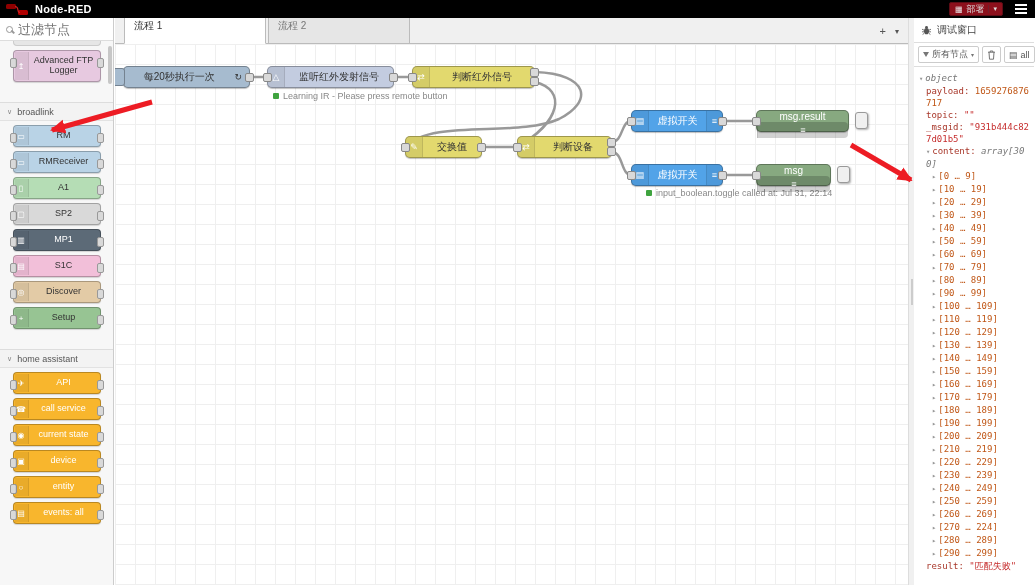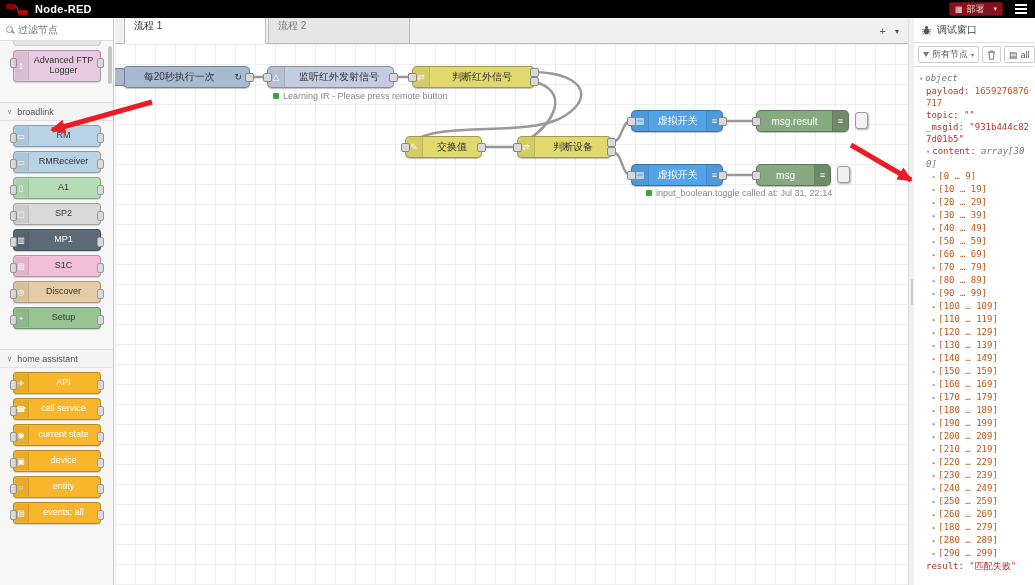--- a/index.html
+++ b/index.html
@@ -15,21 +15,21 @@
   .deploy-btn .dicon{font-size:8px;color:#eee;}
   .deploy-caret{border-left:1px solid #70202c;padding-left:4px;font-size:7px;color:#ddd;}
   .menu-btn{display:flex;flex-direction:column;gap:2px;cursor:pointer;padding:2px;}
   .menu-btn i{display:block;width:12px;height:2px;background:#fff;}
 
   
   .palette{position:absolute;top:18px;left:0;bottom:0;width:114px;background:#f7f7f7;border-right:1px solid #ccc;z-index:5;}
   .search{height:23px;background:#fff;border-bottom:1px solid #ddd;display:flex;align-items:center;padding:0 6px;gap:5px;}
   .mag{width:7px;height:7px;border:1.5px solid #999;border-radius:50%;position:relative;flex:0 0 auto;}
   .mag::after{content:"";position:absolute;width:4px;height:1.5px;background:#999;transform:rotate(45deg);right:-3px;bottom:-1px;}
-  .search input{border:none;outline:none;width:78px;font-size:10px;color:#333;background:transparent;}
+  .search input{border:none;outline:none;width:78px;font-size:13px;color:#333;background:transparent;}
   .p-scroll{position:relative;height:calc(100% - 23px);overflow:hidden;}
   .p-sliver{width:88px;height:5px;margin:0 auto;border:1px solid #ccc;border-top:none;border-radius:0 0 4px 4px;background:#e6e6e6;}
   .p-node{position:relative;width:88px;height:22px;margin:4px auto;border:1px solid rgba(0,0,0,.25);border-radius:4px;display:flex;align-items:center;font-size:9px;color:#333;box-shadow:0 1px 1px rgba(0,0,0,.15);cursor:grab;background:#ddd;}
   .p-node.tall{height:32px;}
   .p-node::before,.p-node::after{content:"";position:absolute;top:7px;width:5px;height:8px;background:#d9d9d9;border:1px solid #999;border-radius:2px;}
   .p-node::before{left:-4px;}
   .p-node::after{right:-4px;}
   .p-ic{position:absolute;left:1px;top:1px;bottom:1px;width:14px;display:flex;align-items:center;justify-content:center;color:#fff;font-size:8px;border-right:1px solid rgba(0,0,0,.08);background:rgba(0,0,0,.06);}
   .p-label{width:100%;padding-left:14px;text-align:center;line-height:1.1;}
   .cat{height:19px;background:#f3f3f3;border-top:1px solid #ddd;border-bottom:1px solid #e2e2e2;display:flex;align-items:center;gap:5px;padding:0 7px;font-size:9px;color:#555;cursor:pointer;margin-top:20px;}
@@ -70,21 +70,21 @@
   .port{position:absolute;width:9px;height:9px;background:#d9d9d9;border:1px solid #888;border-radius:2px;cursor:crosshair;}
   .port.in{left:-5px;top:6px;}
   .port.out{right:-5px;top:6px;}
   .port.out1{right:-5px;top:1px;}
   .port.out2{right:-5px;bottom:1px;}
   .inj-btn{position:absolute;left:-11px;top:1px;width:12px;height:18px;background:inherit;border:1px solid rgba(0,0,0,.3);border-radius:3px;cursor:pointer;}
   .nc-inject{background:#A6BBCF;}
   .nc-listen{background:#C3CCE0;}
   .nc-func{background:#E2D96E;}
   .nc-blue{background:#52A3E8;}
-  .nc-debug{background:#87A980;}
+  .nc-debug{background:#87A980;flex-direction:column;}
   .f-status{position:absolute;display:flex;align-items:center;gap:4px;font-size:9px;color:#888;white-space:nowrap;}
   .sdot{width:6px;height:6px;background:#3FA33F;border-radius:1px;flex:0 0 auto;}
   .dbg-toggle{position:absolute;width:13px;height:17px;background:#f0f0f0;border:1px solid #999;border-radius:3px;box-shadow:1px 1px 2px rgba(0,0,0,.3);cursor:pointer;}
 
   
   .grip{position:absolute;top:18px;bottom:0;right:120px;width:7px;background:#f0f0f0;border-left:1px solid #ddd;border-right:1px solid #ccc;cursor:col-resize;}
   .grip::after{content:"";position:absolute;left:2px;top:46%;width:2px;height:26px;background:#ccc;}
   .debug{position:absolute;top:18px;right:1px;bottom:0;width:120px;background:#fff;z-index:6;}
   .dbg-header{height:25px;border-bottom:1px solid #ddd;display:flex;align-items:center;gap:5px;padding:0 7px;font-size:10px;color:#444;}
   .dbg-toolbar{height:24px;border-bottom:1px solid #ddd;display:flex;align-items:center;gap:3px;padding:0 4px;text-align:right;}
@@ -442,21 +442,21 @@
         <div class="dbg-row lvl2">
         <span class="caret">▸</span><span class="rng">[240 … 249]</span>
       </div>
         <div class="dbg-row lvl2">
         <span class="caret">▸</span><span class="rng">[250 … 259]</span>
       </div>
         <div class="dbg-row lvl2">
         <span class="caret">▸</span><span class="rng">[260 … 269]</span>
       </div>
         <div class="dbg-row lvl2">
-        <span class="caret">▸</span><span class="rng">[180 … 279]</span>
+        <span class="caret">▸</span><span class="rng">[270 … 224]</span>
       </div>
         <div class="dbg-row lvl2">
         <span class="caret">▸</span><span class="rng">[280 … 289]</span>
       </div>
         <div class="dbg-row lvl2">
         <span class="caret">▸</span><span class="rng">[290 … 299]</span>
       </div>
       </div>
 
     <div class="dbg-row lvl1">

